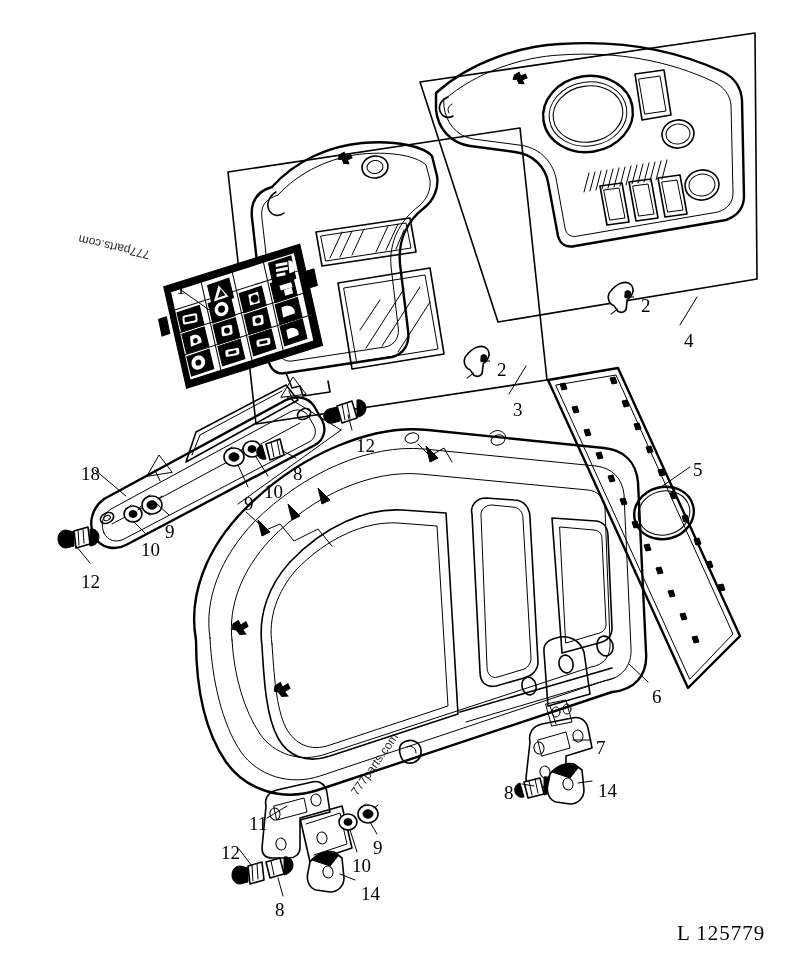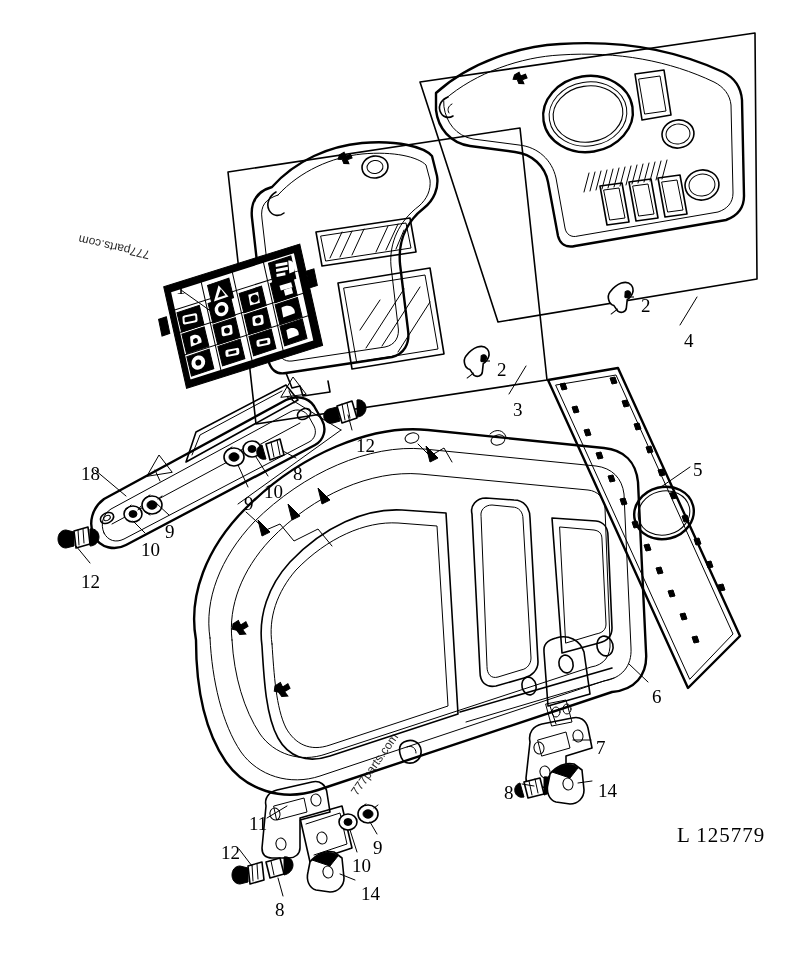--- a/index.html
+++ b/index.html
@@ -607,15 +607,15 @@
   <span class="callout" style="left:249px;top:814px;">11</span>
   <span class="callout" style="left:221px;top:843px;">12</span>
   <span class="callout" style="left:275px;top:900px;">8</span>
   <span class="callout" style="left:352px;top:856px;">10</span>
   <span class="callout" style="left:373px;top:838px;">9</span>
   <span class="callout" style="left:361px;top:884px;">14</span>
 
   <span class="watermark wm-flip" style="left:148px;top:262px;">777parts.com</span>
   <span class="watermark wm-diag" style="left:348px;top:790px;">777parts.com</span>
 
-  <span class="drawing-no" style="left:677px;top:823px;">L 125779</span>
+  <span class="drawing-no" style="left:677px;top:921px;">L 125779</span>
 
 </div>
 
 </body></html>

